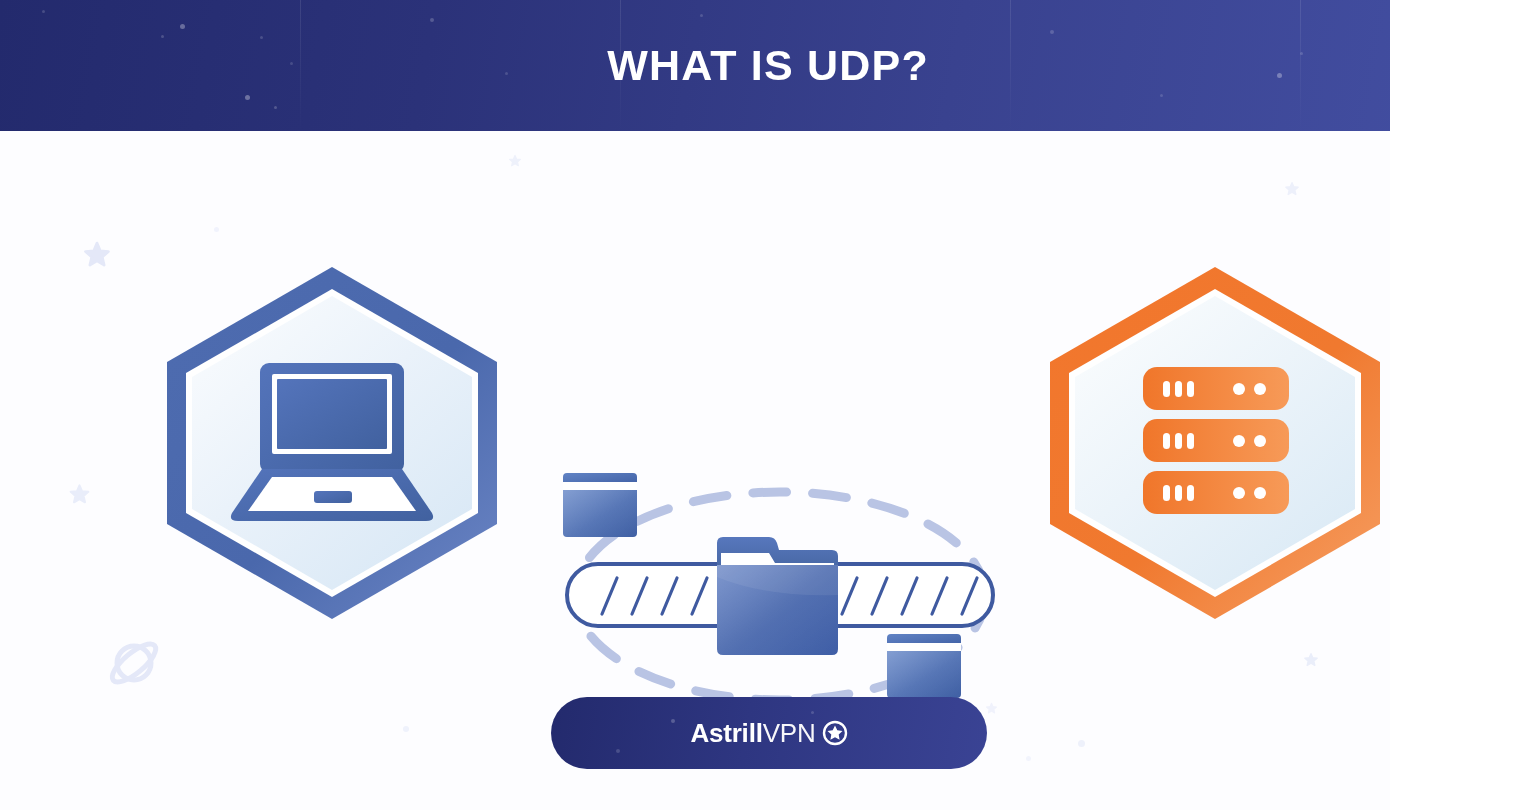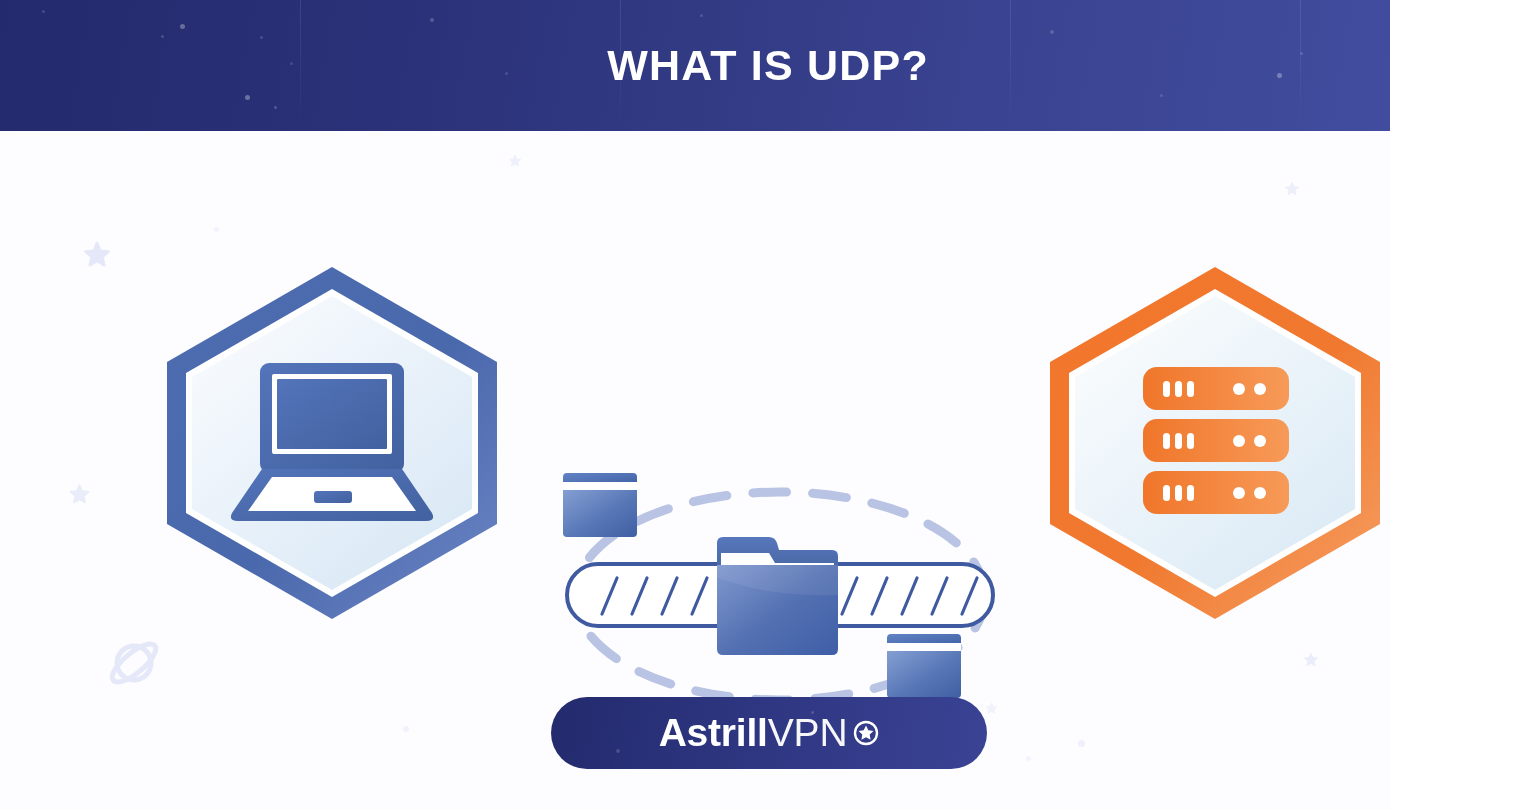--- a/index.html
+++ b/index.html
@@ -102,21 +102,21 @@
     background: linear-gradient(100deg, #232a6d 0%, #2e3681 45%, #3a4394 100%);
     display: flex;
     align-items: center;
     justify-content: center;
     overflow: hidden;
   }
   .logo-text {
     display: flex;
     align-items: center;
     color: #ffffff;
-    font-size: 39px;
+    font-size: 26px;
     white-space: nowrap;
     letter-spacing: -0.2px;
   }
   .logo-bold { font-weight: bold; }
   .logo-light { font-weight: 400; opacity: 0.96; }
   .logo-star { margin-left: 6px; display: flex; align-items: center; }
 </style>
 </head>
 <body>
 

